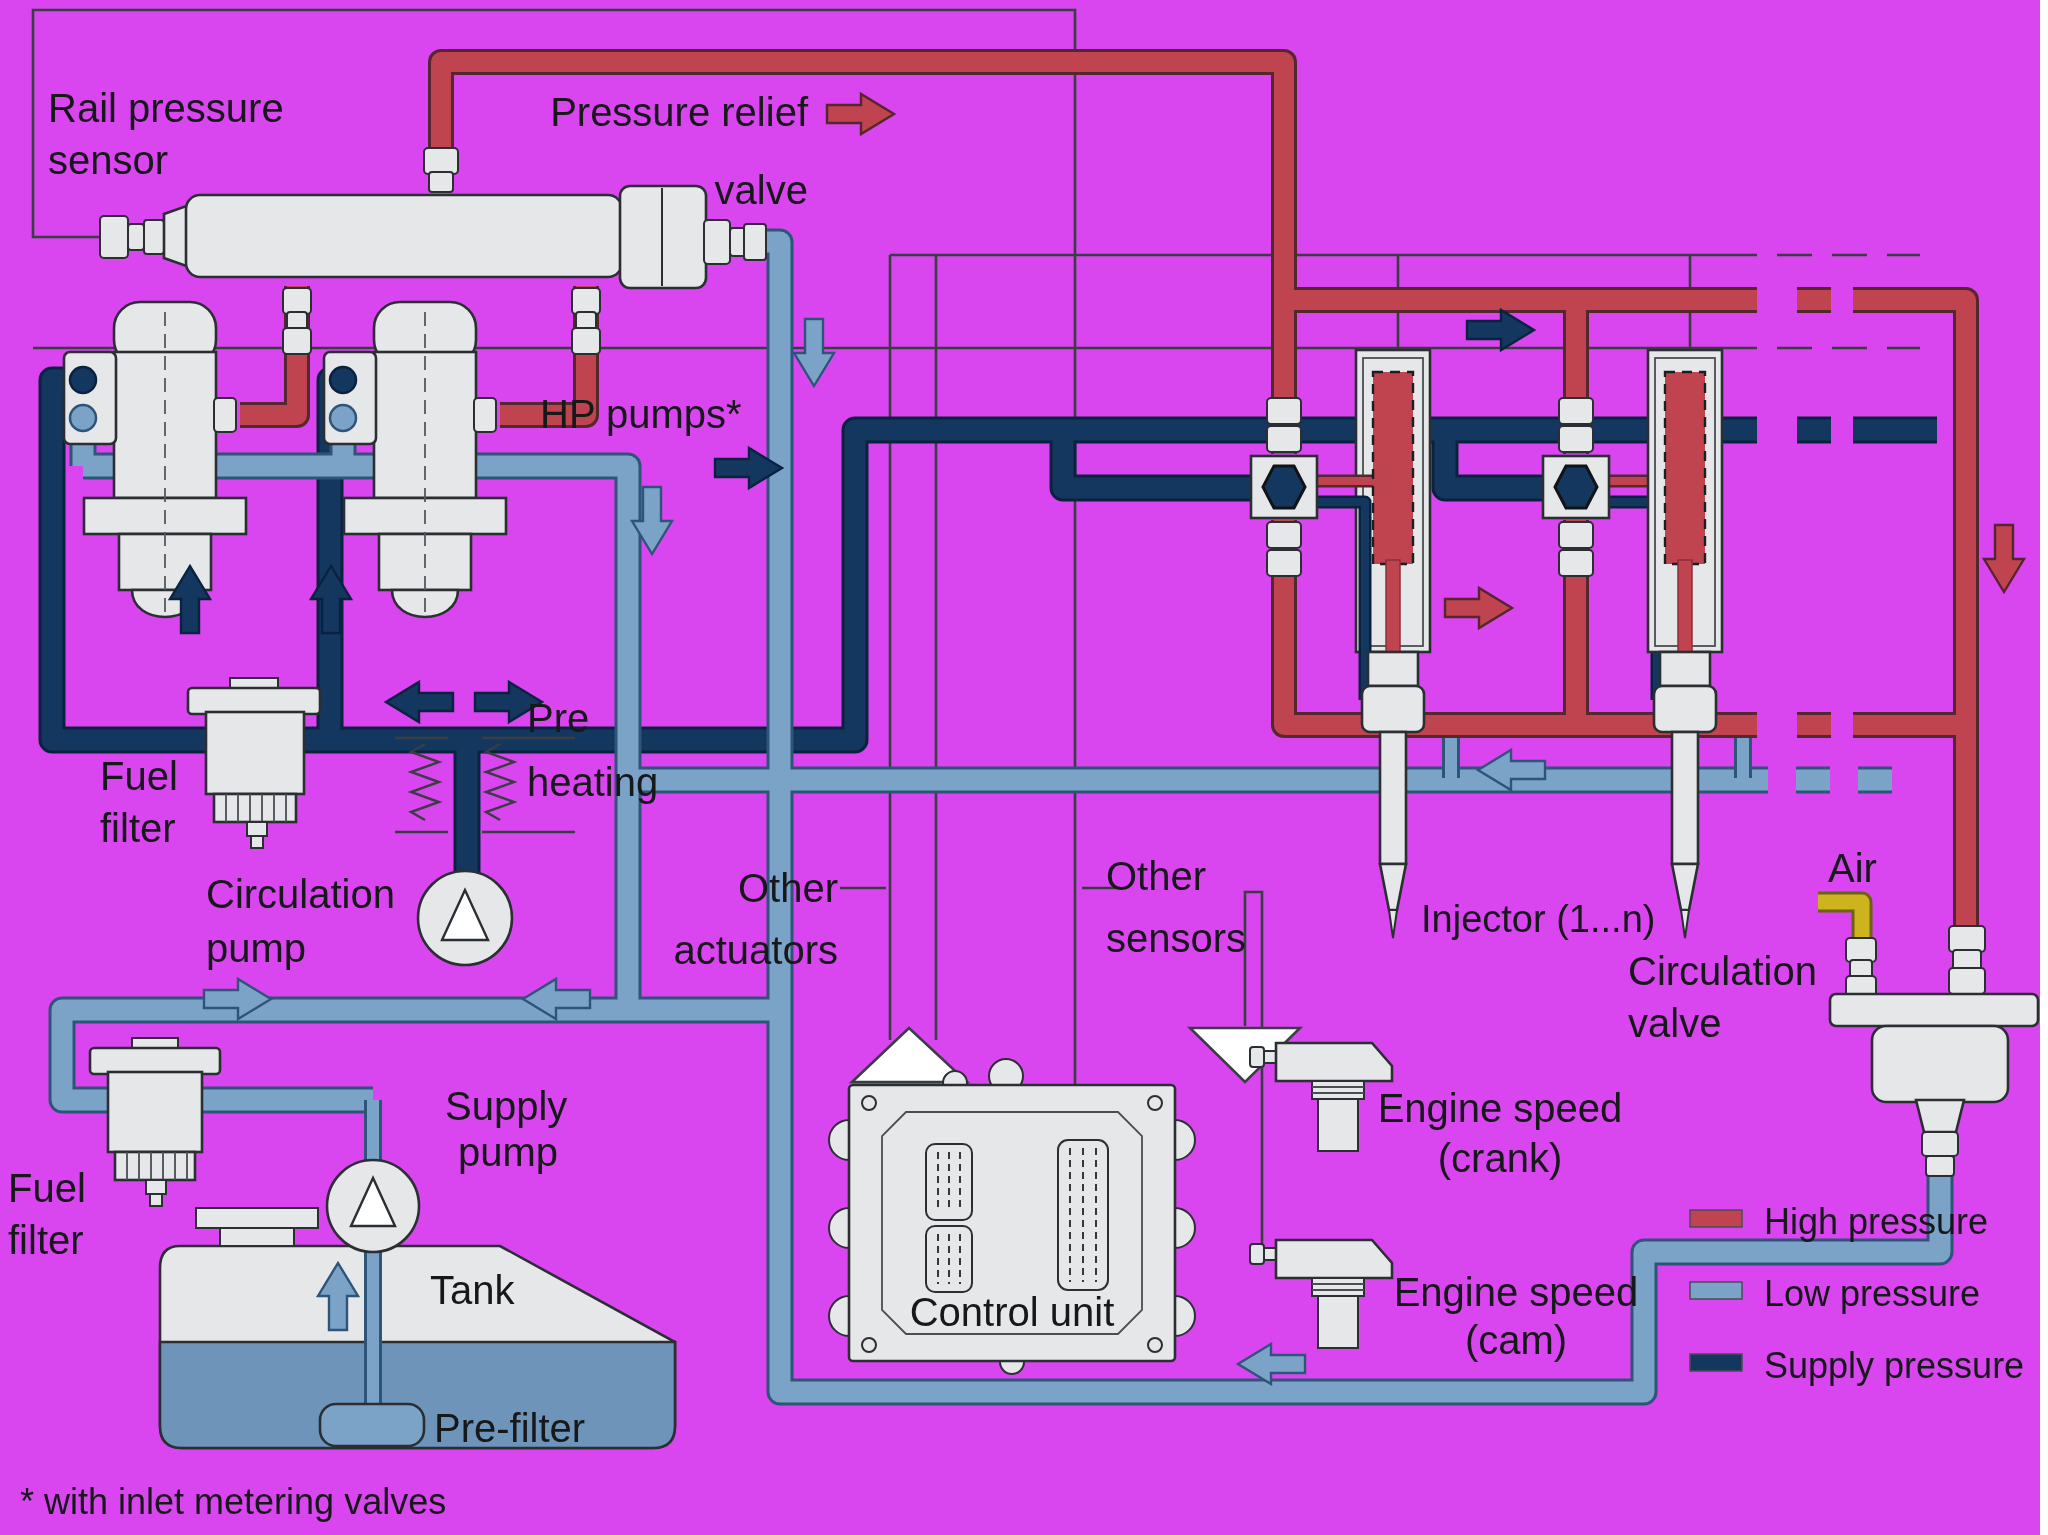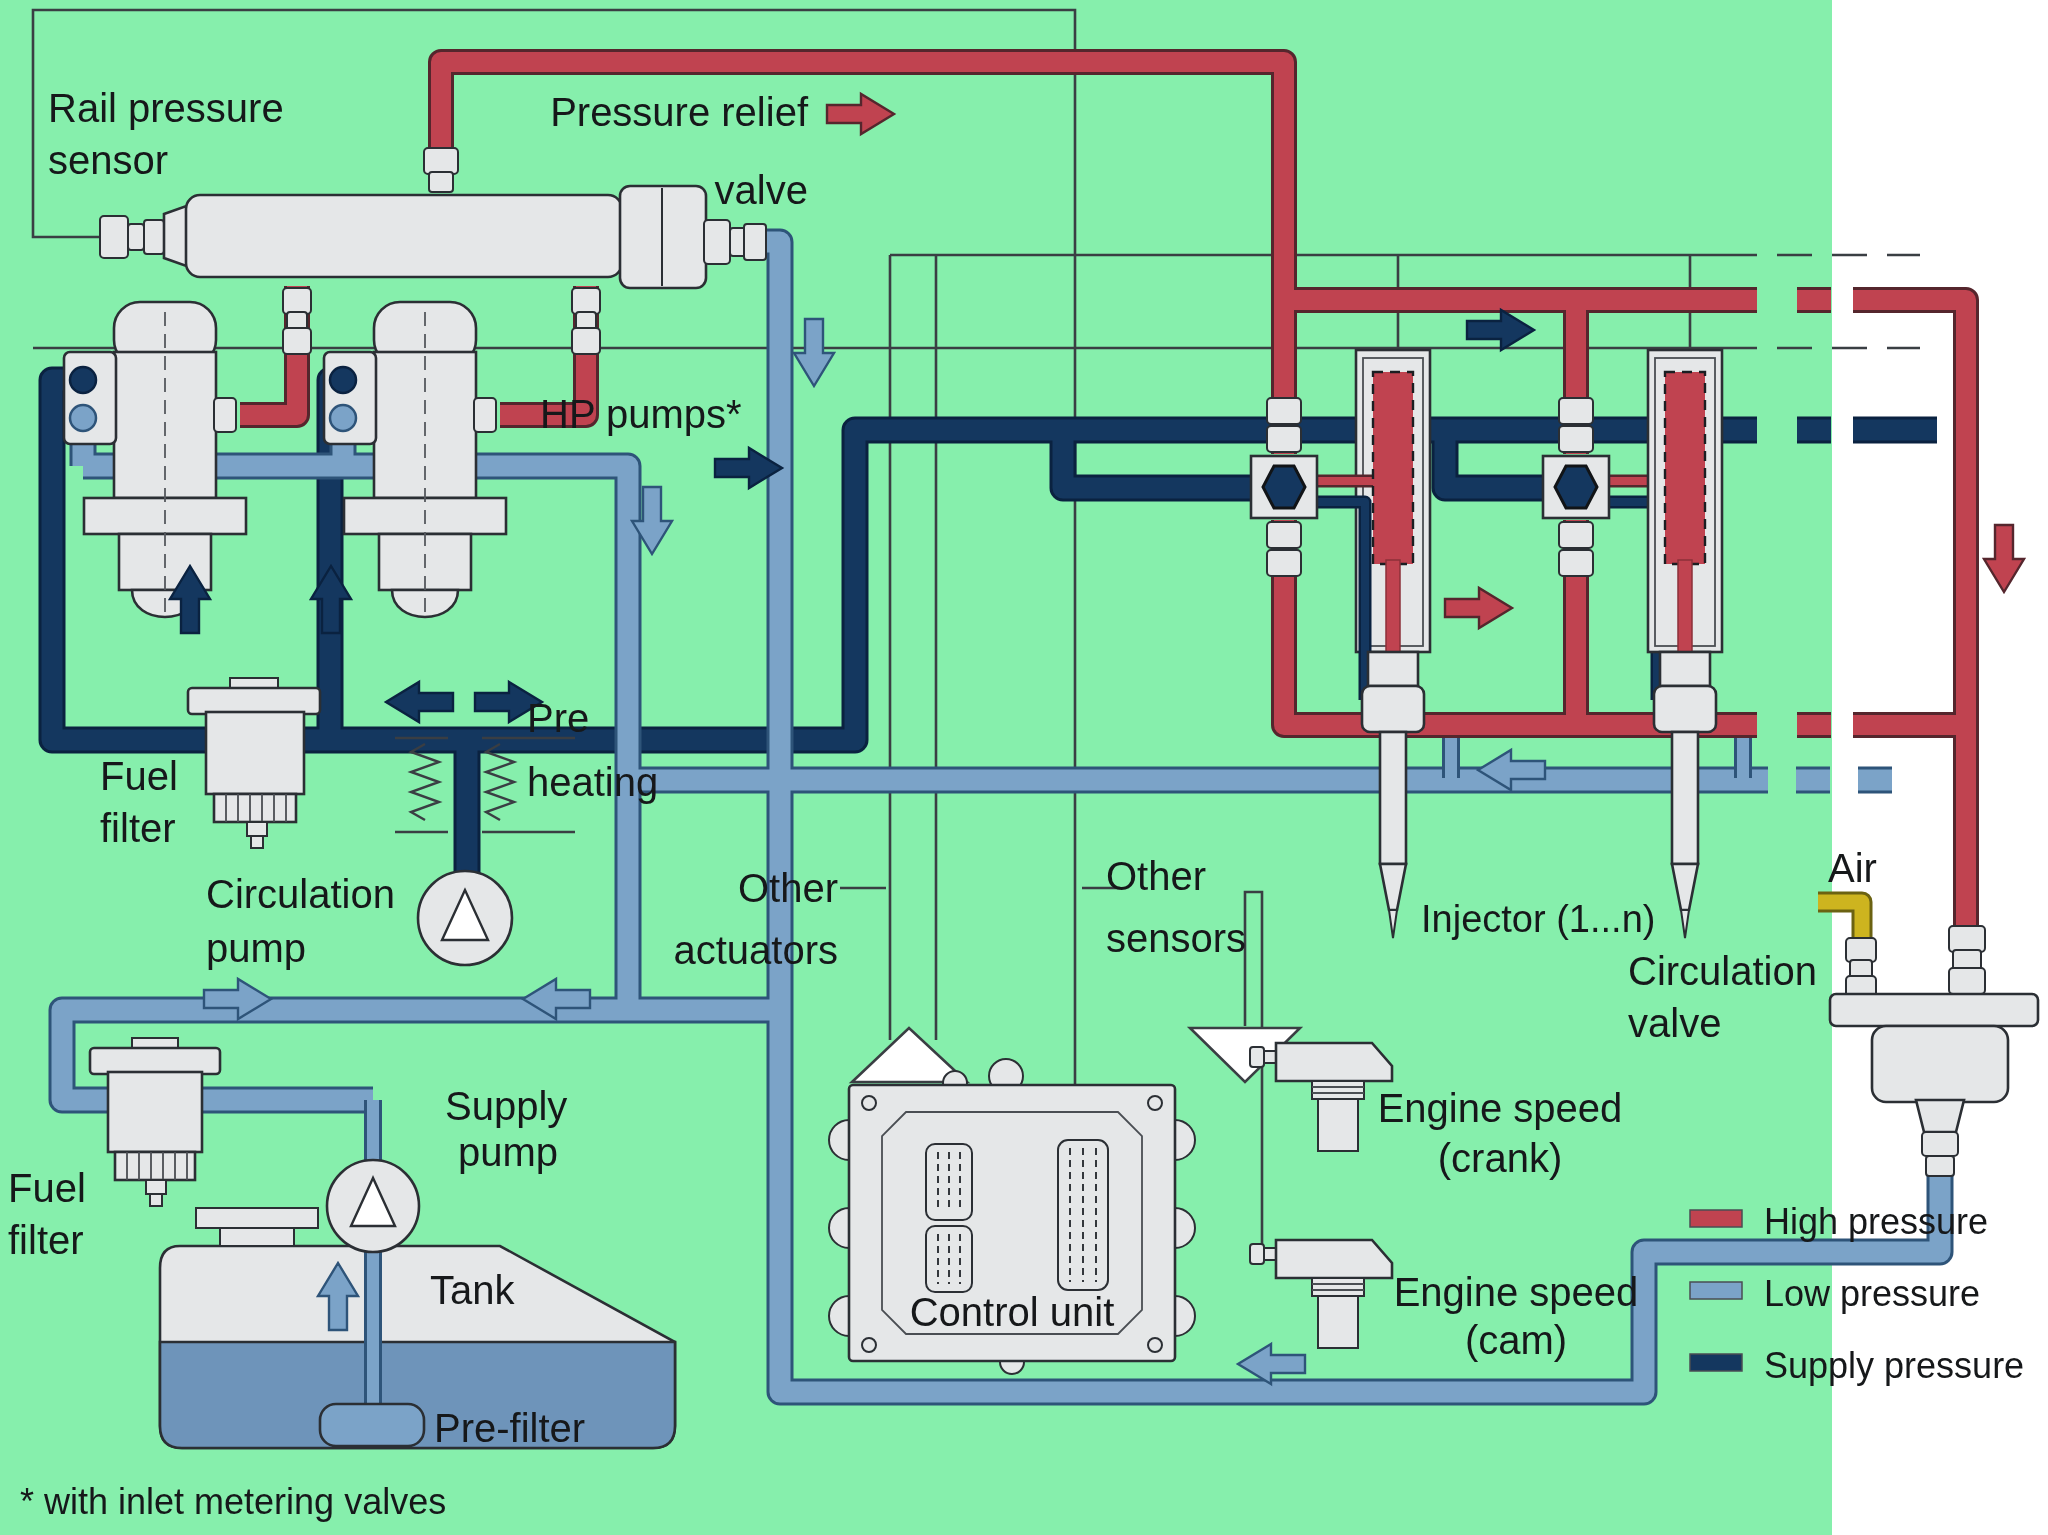--- a/index.html
+++ b/index.html
@@ -1,16 +1,16 @@
 <!DOCTYPE html>
 <html><head>
 <meta charset="utf-8">
 <style>
   html,body{margin:0;padding:0;background:#fff;}
-  .stage{width:1832px;height:1535px;position:relative;background:#86efac;}
+  .stage{width:2040px;height:1535px;position:relative;background:#d946ef;}
   svg{display:block;}
   text{font-family:"Liberation Sans","DejaVu Sans",sans-serif;fill:#16181a;}
   .lbl{font-size:40px;}
   .lbl-s{font-size:36px;}
   
   .p{fill:none;stroke-linejoin:round;stroke-linecap:butt;}
   .o-n{stroke:#0a2240;stroke-width:27px;}
   .c-n{stroke:#14375f;stroke-width:21px;}
   .o-l{stroke:#2e5479;stroke-width:27px;}
   .c-l{stroke:#7ba3c8;stroke-width:21px;}

